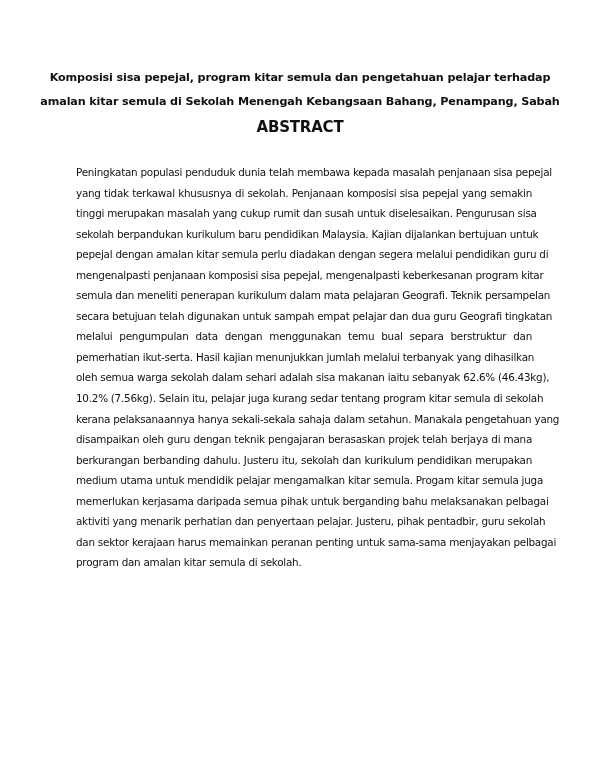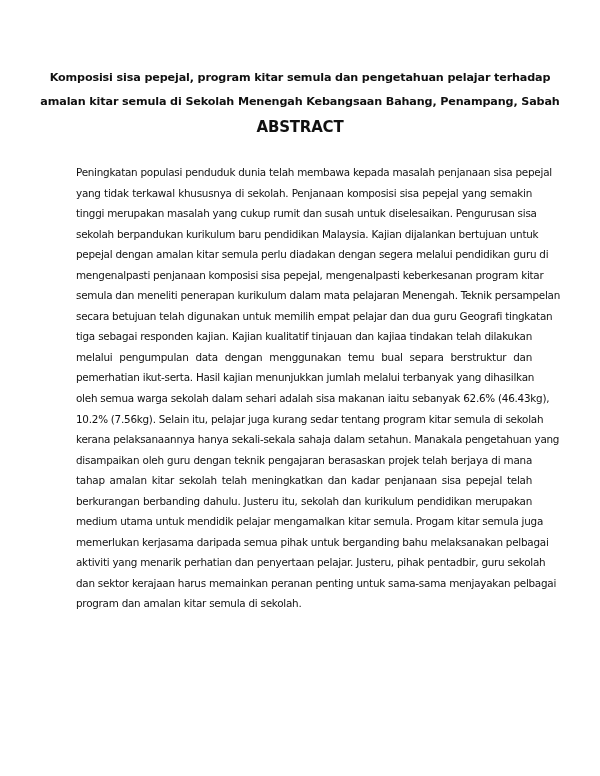--- a/index.html
+++ b/index.html
@@ -77,30 +77,28 @@
 
   <h2 class="heading">ABSTRACT</h2>
 
   <p class="abstract">
     <span class="line">Peningkatan populasi penduduk dunia telah membawa kepada masalah penjanaan sisa pepejal</span>
     <span class="line">yang tidak terkawal khususnya di sekolah. Penjanaan komposisi sisa pepejal yang semakin</span>
     <span class="line">tinggi merupakan masalah yang cukup rumit dan susah untuk diselesaikan. Pengurusan sisa</span>
     <span class="line">sekolah berpandukan kurikulum baru pendidikan Malaysia. Kajian dijalankan bertujuan untuk</span>
     <span class="line">pepejal dengan amalan kitar semula perlu diadakan dengan segera melalui pendidikan guru di</span>
     <span class="line">mengenalpasti penjanaan komposisi sisa pepejal, mengenalpasti keberkesanan program kitar</span>
-    <span class="line">semula dan meneliti penerapan kurikulum dalam mata pelajaran Menengah. Teknik persampelan</span>
-    <span class="line">secara betujuan telah digunakan untuk memilih empat pelajar dan dua guru Geografi tingkatan</span>
-    <span class="line">tiga sebagai responden kajian. Kajian kualitatif tinjauan dan kajiaa tindakan telah dilakukan</span>
+    <span class="line">semula dan meneliti penerapan kurikulum dalam mata pelajaran Geografi. Teknik persampelan</span>
+    <span class="line">secara betujuan telah digunakan untuk sampah empat pelajar dan dua guru Geografi tingkatan</span>
     <span class="line">melalui pengumpulan data dengan menggunakan temu bual separa berstruktur dan</span>
     <span class="line">pemerhatian ikut-serta. Hasil kajian menunjukkan jumlah melalui terbanyak yang dihasilkan</span>
     <span class="line">oleh semua warga sekolah dalam sehari adalah sisa makanan iaitu sebanyak 62.6% (46.43kg),</span>
     <span class="line">10.2% (7.56kg). Selain itu, pelajar juga kurang sedar tentang program kitar semula di sekolah</span>
     <span class="line">kerana pelaksanaannya hanya sekali-sekala sahaja dalam setahun. Manakala pengetahuan yang</span>
     <span class="line">disampaikan oleh guru dengan teknik pengajaran berasaskan projek telah berjaya di mana</span>
-    <span class="line">tahap amalan kitar sekolah telah meningkatkan dan kadar penjanaan sisa pepejal telah</span>
     <span class="line">berkurangan berbanding dahulu. Justeru itu, sekolah dan kurikulum pendidikan merupakan</span>
     <span class="line">medium utama untuk mendidik pelajar mengamalkan kitar semula. Progam kitar semula juga</span>
     <span class="line">memerlukan kerjasama daripada semua pihak untuk berganding bahu melaksanakan pelbagai</span>
     <span class="line">aktiviti yang menarik perhatian dan penyertaan pelajar. Justeru, pihak pentadbir, guru sekolah</span>
     <span class="line">dan sektor kerajaan harus memainkan peranan penting untuk sama-sama menjayakan pelbagai</span>
     <span class="line last">program dan amalan kitar semula di sekolah.</span>
   </p>
 </div>
 
 </body></html>

